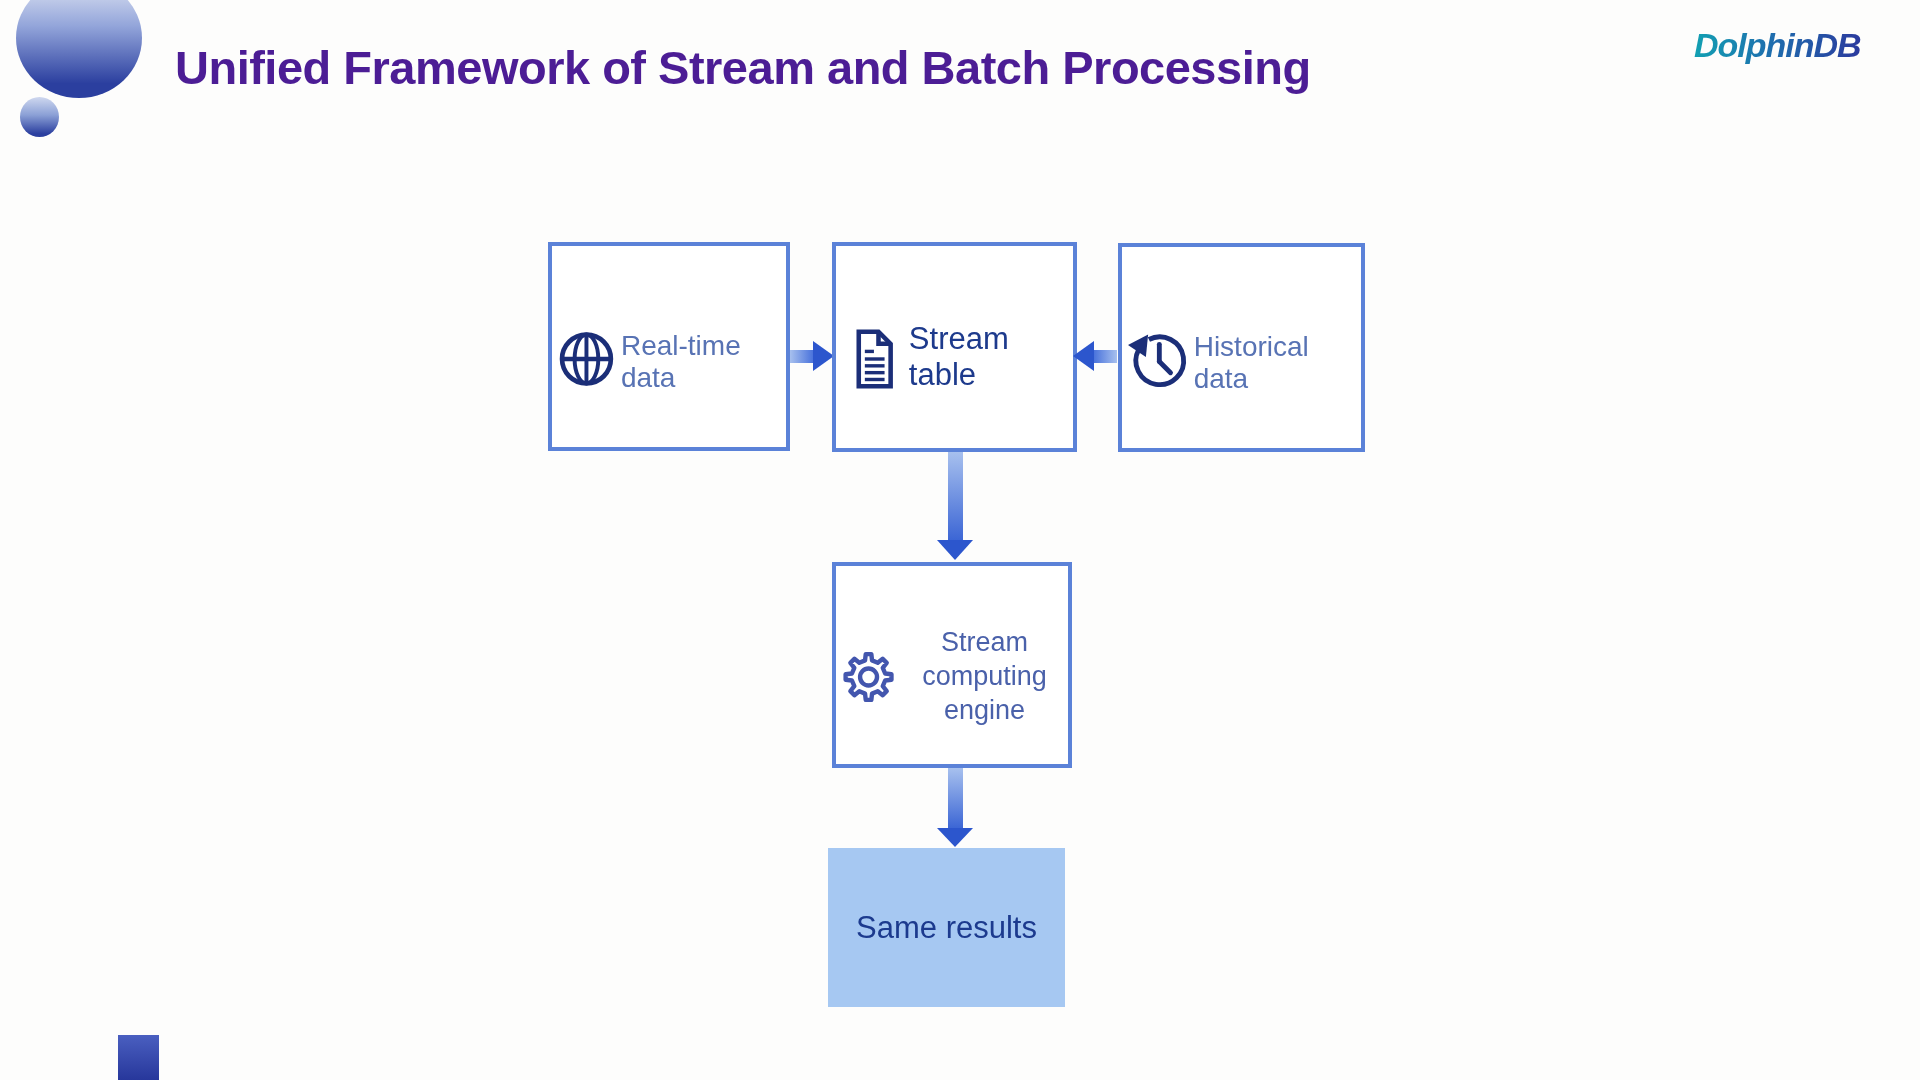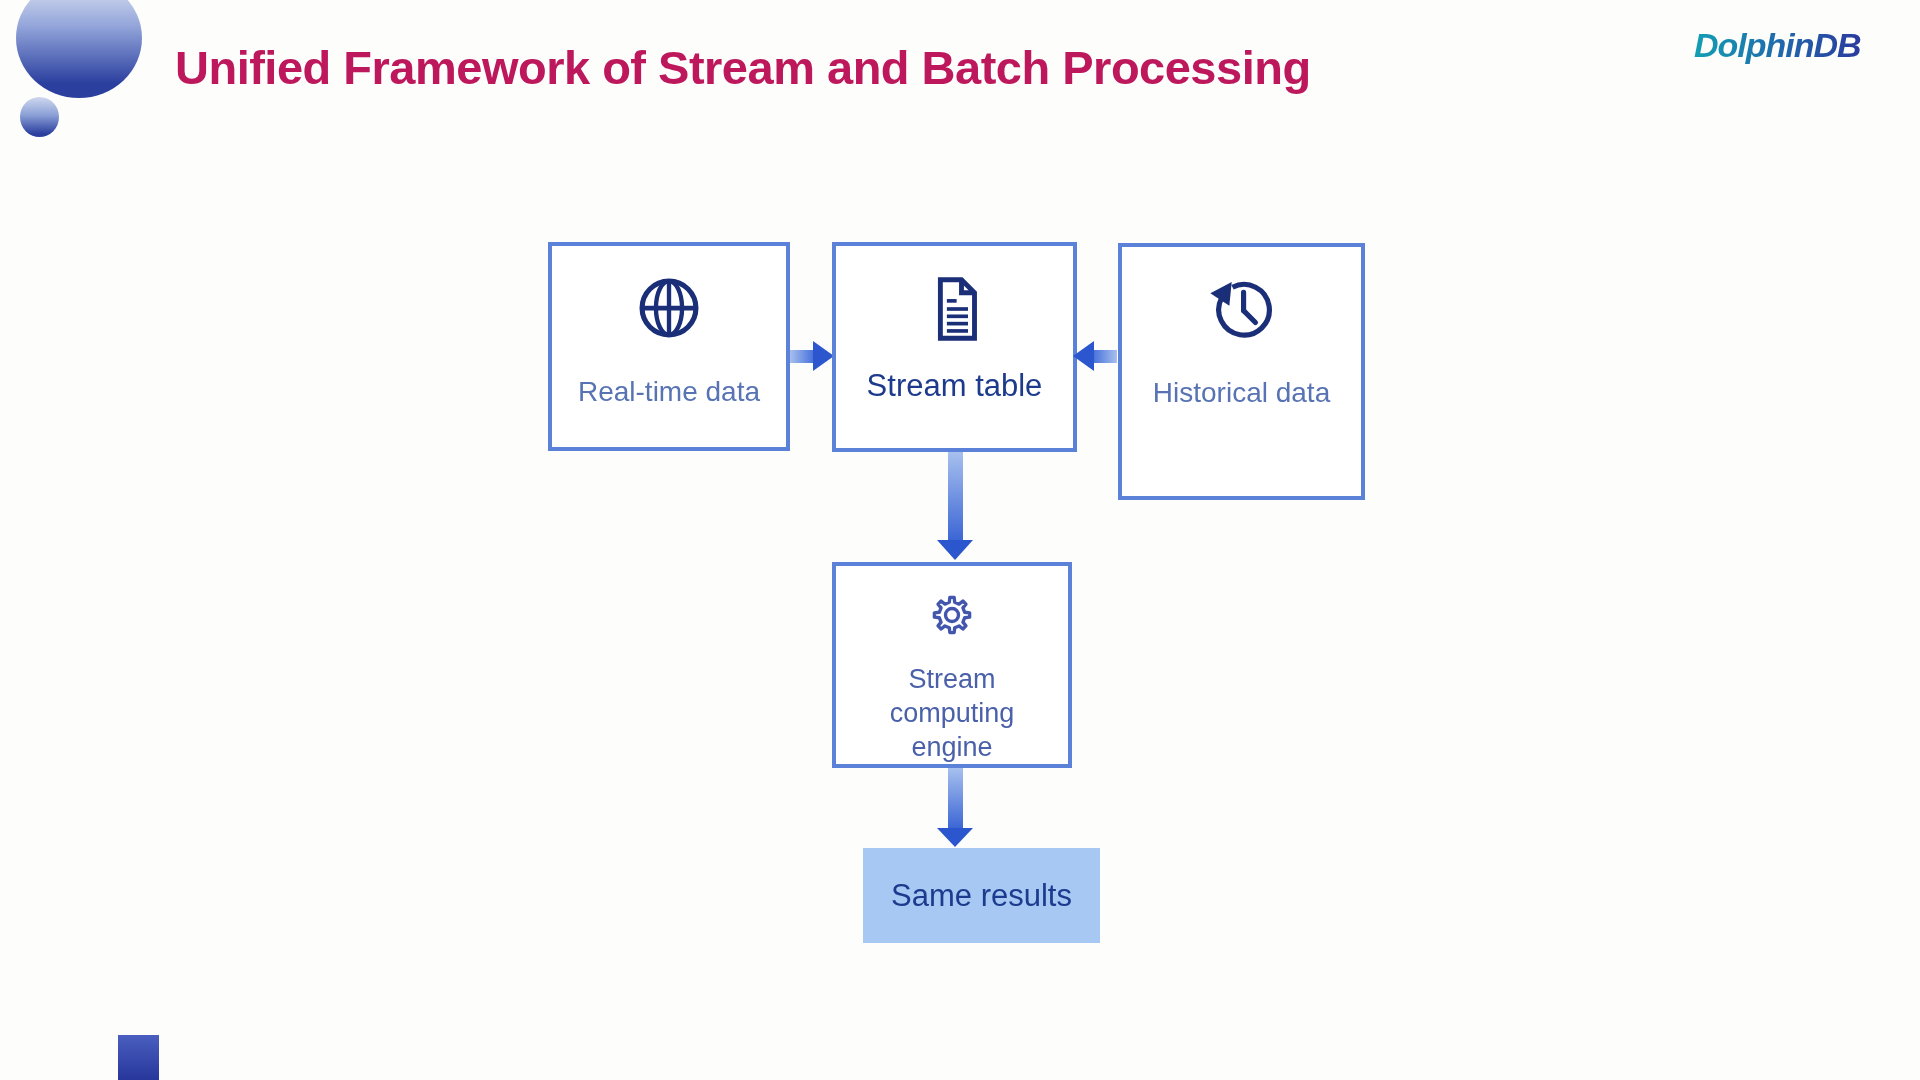--- a/index.html
+++ b/index.html
@@ -17,40 +17,40 @@
     background:linear-gradient(180deg,#cfd8ef 0%,#8ba0d6 45%,#2b3f9f 92%);
   }
   .corner-bar {
     position:absolute; left:118px; top:1035px; width:41px; height:45px;
     background:linear-gradient(180deg,#4a5fc0 0%,#27379b 100%);
   }
 
   
   .page-title {
     position:absolute; left:175px; top:40px; font-size:47px; line-height:56px;
-    font-weight:700; color:#be185d; letter-spacing:-0.5px; white-space:nowrap;
+    font-weight:700; color:#4c1d95; letter-spacing:-0.5px; white-space:nowrap;
   }
   .logo {
     position:absolute; left:1694px; top:26px; font-size:34px; font-weight:800; font-style:italic;
     letter-spacing:-1px; white-space:nowrap;
     background:linear-gradient(90deg,#12a0b2 0%,#1e6fae 45%,#2b3a9e 100%);
     -webkit-background-clip:text; background-clip:text; color:transparent;
   }
 
   
   .node {
     position:absolute; background:#ffffff; border:4px solid #5b82d8;
-    display:flex; flex-direction:column; align-items:center;
+    display:flex; flex-direction:row; align-items:center;
   }
   .node-realtime   { left:548px;  top:242px; width:242px; height:209px; }
   .node-streamtable{ left:832px;  top:242px; width:245px; height:210px; }
-  .node-historical { left:1118px; top:243px; width:247px; height:257px; }
+  .node-historical { left:1118px; top:243px; width:247px; height:209px; }
   .node-engine     { left:832px;  top:562px; width:240px; height:206px; }
   .node-results {
-    position:absolute; left:863px; top:848px; width:237px; height:95px;
+    position:absolute; left:828px; top:848px; width:237px; height:159px;
     background:#a6c8f2; border:none; display:flex; align-items:center; justify-content:center;
   }
   .node .icn { margin-top:24px; }
   .lbl-light { margin-top:30px; font-size:28px; color:#5873b4; }
   .lbl-dark  { margin-top:20px; font-size:31px; color:#1d3a8c; }
   .lbl-engine{ margin-top:22px; font-size:27px; line-height:34px; color:#4a61aa; text-align:center; width:200px; }
   .lbl-results { font-size:31px; color:#1c3a8e; }
 
   
   .arrow { position:absolute; display:flex; }

